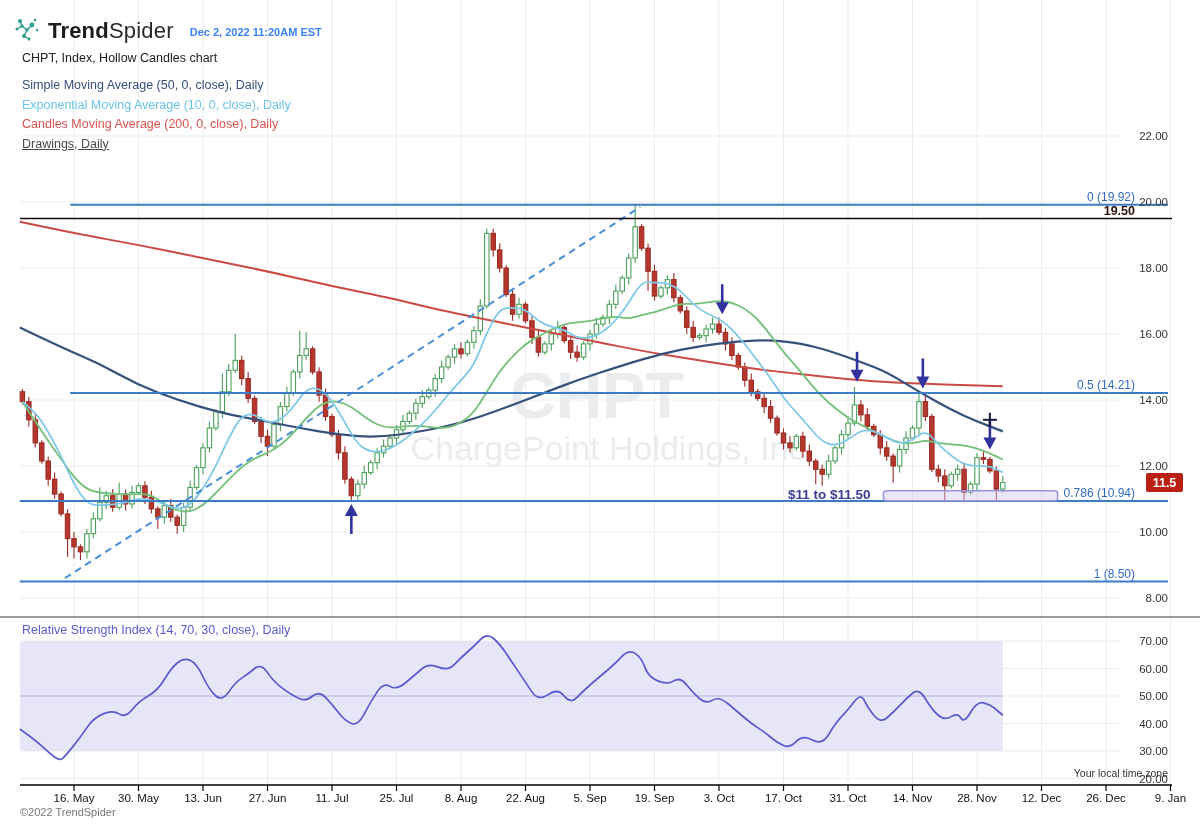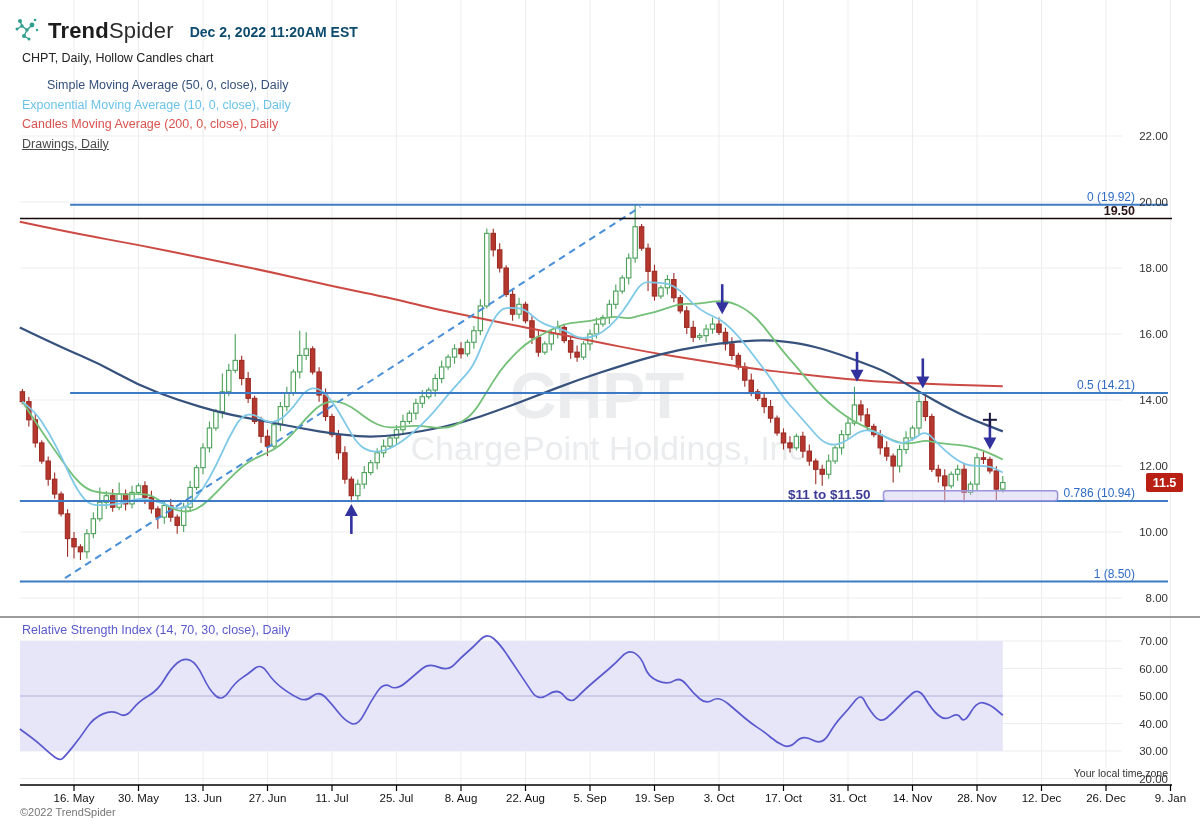--- a/index.html
+++ b/index.html
@@ -4,21 +4,21 @@
 <style>
   html,body{margin:0;padding:0;background:#fff;}
   #app{position:relative;width:1200px;height:825px;background:#fff;overflow:hidden;
        font-family:"Liberation Sans",sans-serif;}
   #chart-svg{position:absolute;left:0;top:0;}
   .overlay{position:absolute;left:0;top:0;width:1200px;height:825px;pointer-events:none;}
   .header{position:absolute;left:14px;top:17px;display:flex;align-items:center;pointer-events:auto;}
   .brand{font-size:22px;color:#1c1c1c;letter-spacing:.2px;margin-left:7px;}
   .brand b{font-weight:700;}
   .brand .lt{font-weight:400;color:#2a2a2a;}
-  .stamp{font-size:14px;font-weight:700;color:#0c4a6e;margin-left:16px;padding-top:3px;text-align:center;}
+  .stamp{font-size:11px;font-weight:700;color:#3b82f6;margin-left:16px;padding-top:3px;text-align:center;}
   .title{position:absolute;left:22px;top:51px;font-size:12.5px;color:#222;}
   .legend{position:absolute;left:22px;top:76px;}
   .legend div{font-size:12.5px;line-height:19.5px;white-space:nowrap;}
   .footer-copy{position:absolute;left:20px;top:806px;font-size:11px;color:#757575;}
 </style>
 </head>
 <body>
 
 <div id="app">
 
@@ -472,22 +472,22 @@
             <circle cx="3" cy="12" r="1.5" fill="#2f9e8e"></circle>
             <circle cx="10" cy="19" r="2" fill="#2f9e8e"></circle>
           <circle cx="15" cy="22" r="1.5" fill="#2f9e8e"></circle>
             <circle cx="21" cy="3" r="1.3" fill="#2f9e8e"></circle>
             <circle cx="23" cy="13" r="1.2" fill="#2f9e8e"></circle>
         </g>
       </svg>
       <span class="brand"><b>Trend</b><span class="lt">Spider</span></span>
       <span class="stamp">Dec 2, 2022 11:20AM EST</span>
     </div>
-    <div class="title">CHPT, Daily, Hollow Candles chart</div>
+    <div class="title">CHPT, Index, Hollow Candles chart</div>
     <div class="legend" id="legend">
-        <div style="color: rgb(53, 80, 122); margin-left: 25px;">Simple Moving Average (50, 0, close), Daily</div>
+        <div style="color: rgb(53, 80, 122);">Simple Moving Average (50, 0, close), Daily</div>
         <div style="color: rgb(108, 195, 232);">Exponential Moving Average (10, 0, close), Daily</div>
         <div style="color: rgb(217, 83, 79);">Candles Moving Average (200, 0, close), Daily</div>
         <div style="color: rgb(74, 74, 74); text-decoration: underline;">Drawings, Daily</div>
       </div>
     <div class="footer-copy">©2022 TrendSpider</div>
   </div>
 </div>
 
 </body></html>

